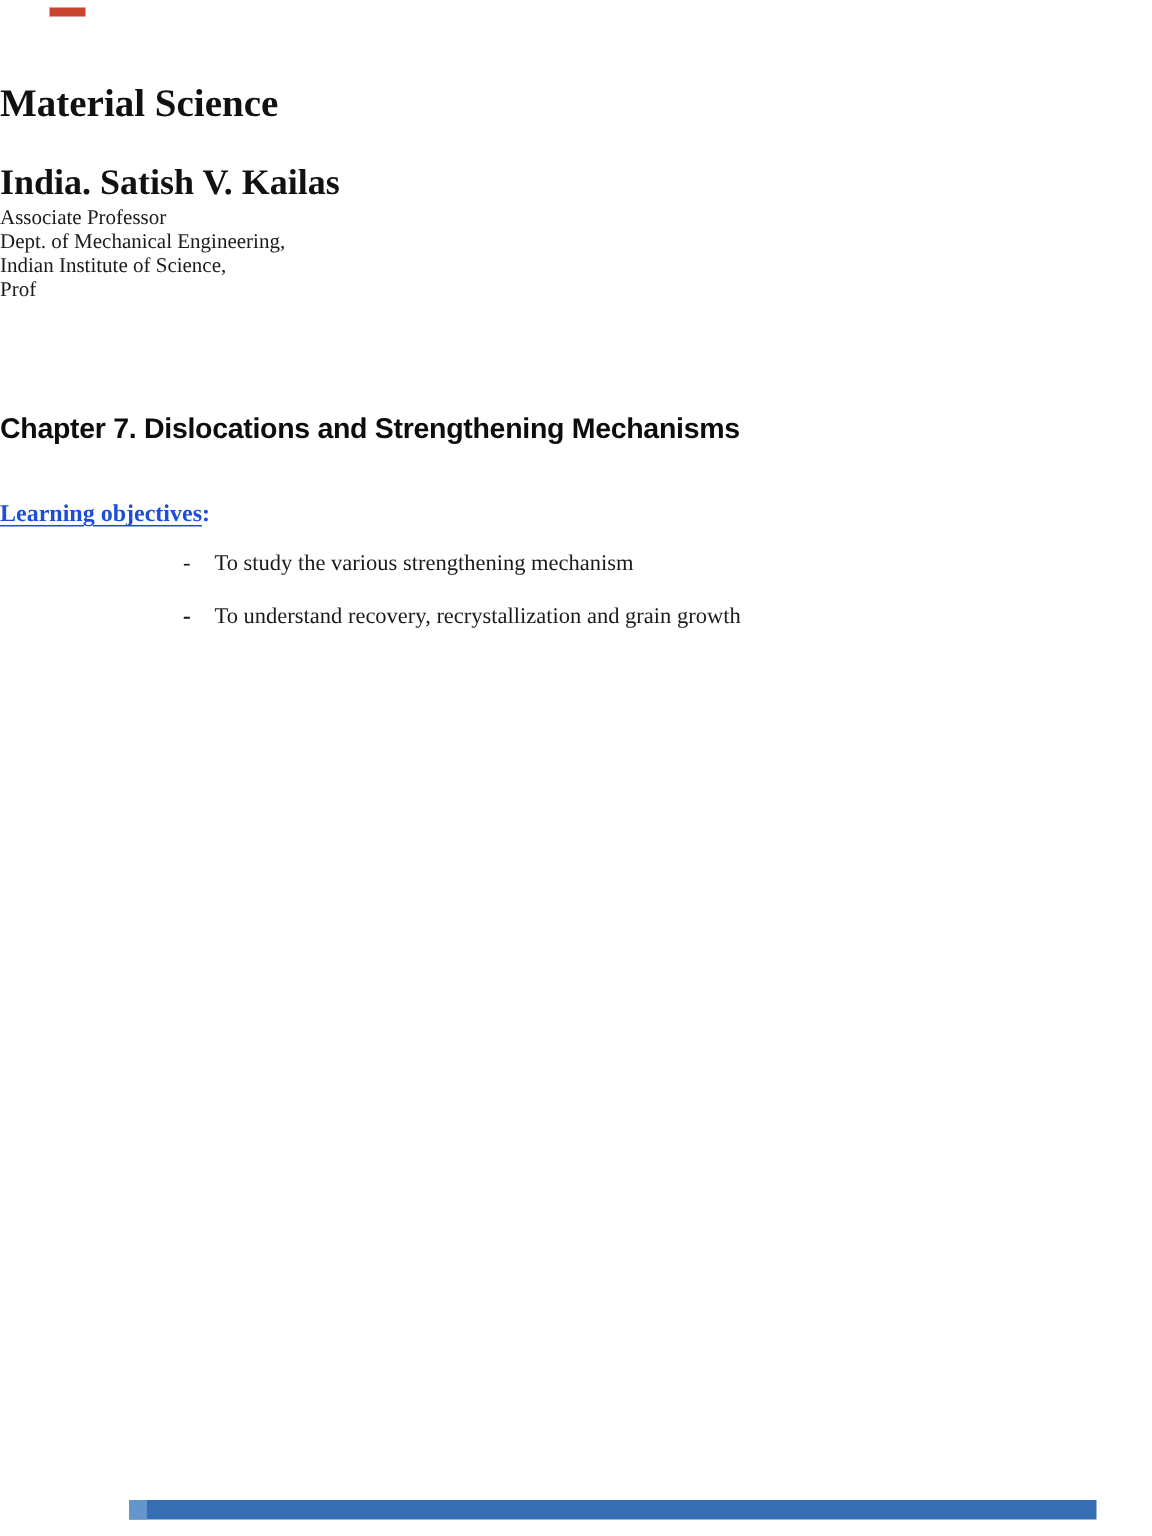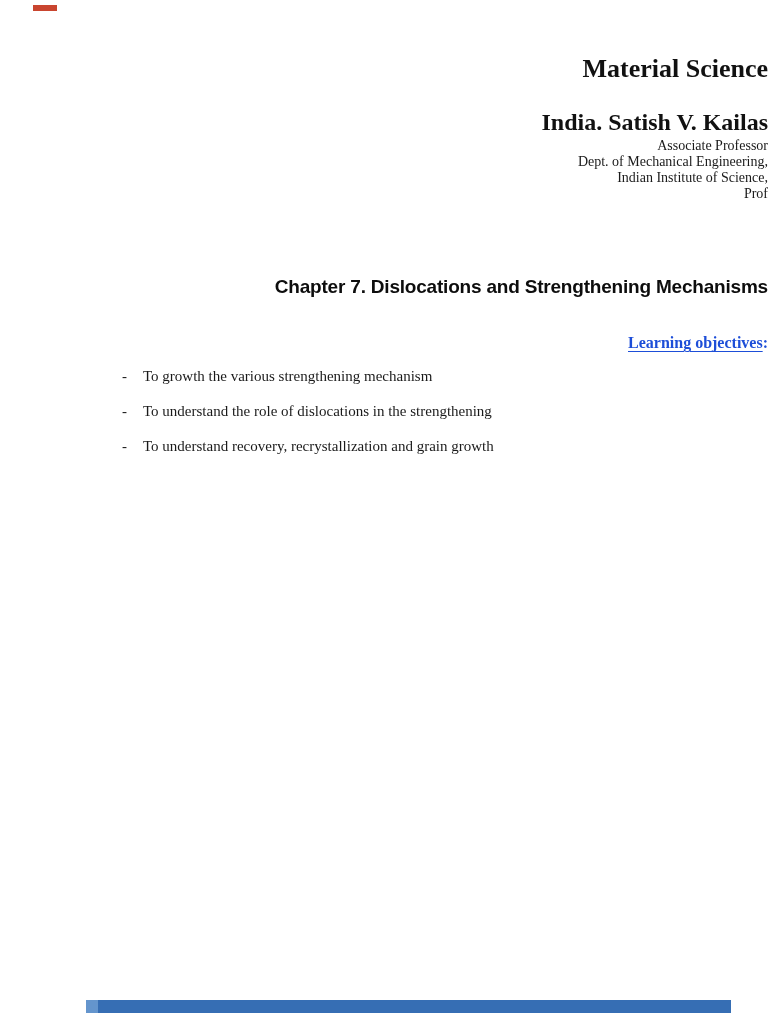--- a/index.html
+++ b/index.html
@@ -13,21 +13,21 @@
     height: 1024px;
     background: #ffffff;
     overflow: hidden;
     font-family: "Liberation Serif", serif;
     color: #161616;
   }
   .centered {
     position: absolute;
     left: 0;
     width: 100%;
-    text-align: right;
+    text-align: left;
   }
   .doc-title {
     top: 54px;
     font-size: 26px;
     font-weight: 700;
     line-height: 30px;
     color: #111111;
   }
   .doc-author {
     top: 108px;
@@ -127,25 +127,24 @@
 
   <div class="centered chapter-heading">Chapter 7. Dislocations and Strengthening Mechanisms</div>
 
   <div class="centered objectives-heading">
     <span class="underlined">Learning objectives</span><span>:</span>
   </div>
 
   <div class="objectives">
     <div class="objective">
       <span class="marker">-</span>
-      <span class="text">To growth the various strengthening mechanism</span>
+      <span class="text">To study the various strengthening mechanism</span>
     </div>
     <div class="objective">
       <span class="marker">-</span>
-      <span class="text">To understand the role of dislocations in the strengthening</span>
     </div>
     <div class="objective">
       <span class="marker">-</span>
       <span class="text">To understand recovery, recrystallization and grain growth</span>
     </div>
   </div>
 
   <div class="bottom-bar" style="background-color: rgb(54, 110, 180);">
     <div class="bottom-bar-cap" style="background-color: rgb(100, 149, 205);"></div>
   </div>

